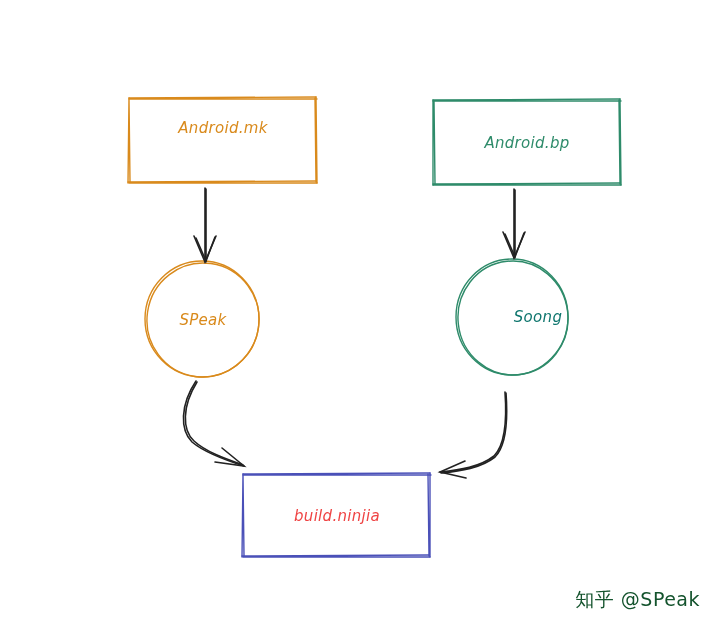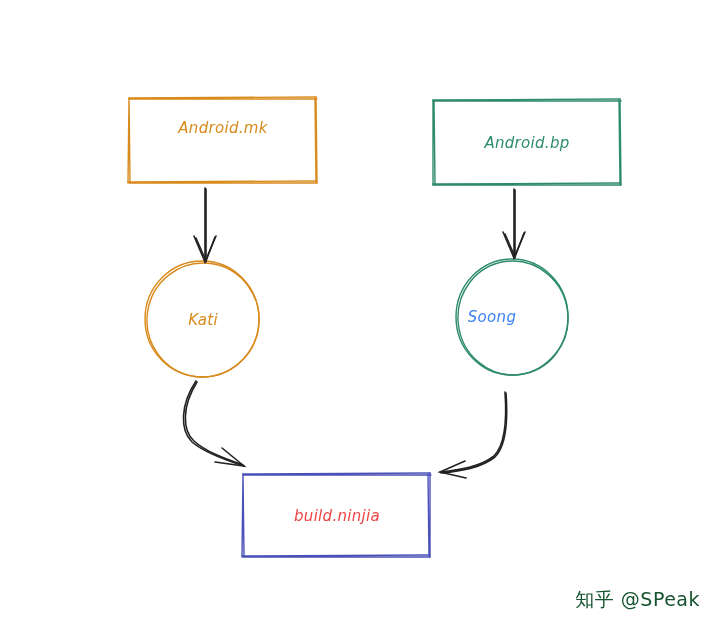--- a/index.html
+++ b/index.html
@@ -98,19 +98,19 @@
     <path d="M505 392 C 507 420, 505 445, 494 456 C 480 467, 460 470, 440 472"></path>
     <path d="M506 393 C 508 421, 506 446, 495 457 C 481 468, 461 471, 441 473"></path>
     <path d="M465 461 L440 472 L466 478"></path>
   </g>
 </svg>
 
 <div class="node-label" style="left:129px; top:98px; width:188px; height:60px; color:#d98a1c;border-radius:22px;">Android.mk</div>
 
 <div class="node-label" style="left:433px; top:100px; width:188px; height:85px; color:#2e8b6a;">Android.bp</div>
 
-<div class="node-label" style="left:146px; top:262px; width:114px; height:116px; color:#d98a1c;">Kati</div>
+<div class="node-label" style="left:146px; top:262px; width:114px; height:116px; color:#d98a1c;">SPeak</div>
 
-<div class="node-label" style="left:436px; top:260px; width:112px; height:114px; color:#3b82f6;">Soong</div>
+<div class="node-label" style="left:482px; top:260px; width:112px; height:114px; color:#0f766e;">Soong</div>
 
 <div class="node-label" style="left:243px; top:474px; width:188px; height:84px; color:#ef4444;">build.ninjia</div>
 
 <div class="watermark">知乎 @SPeak</div>
 
 </body></html>

